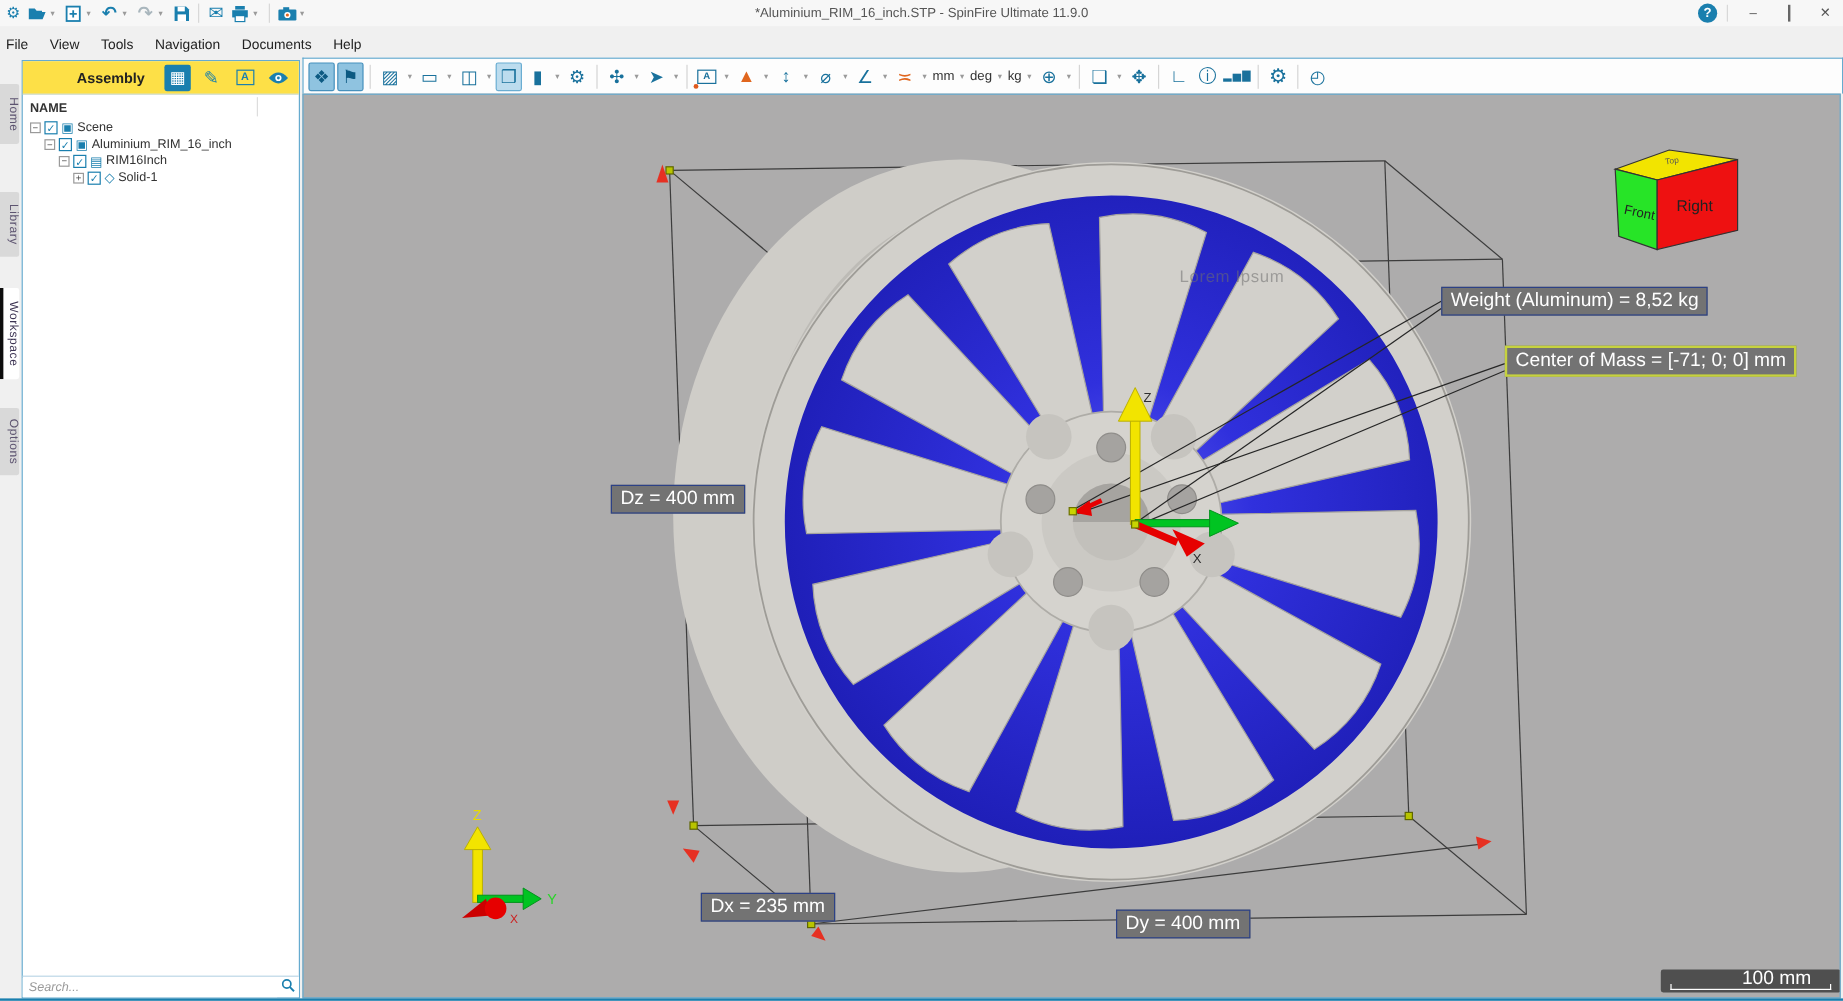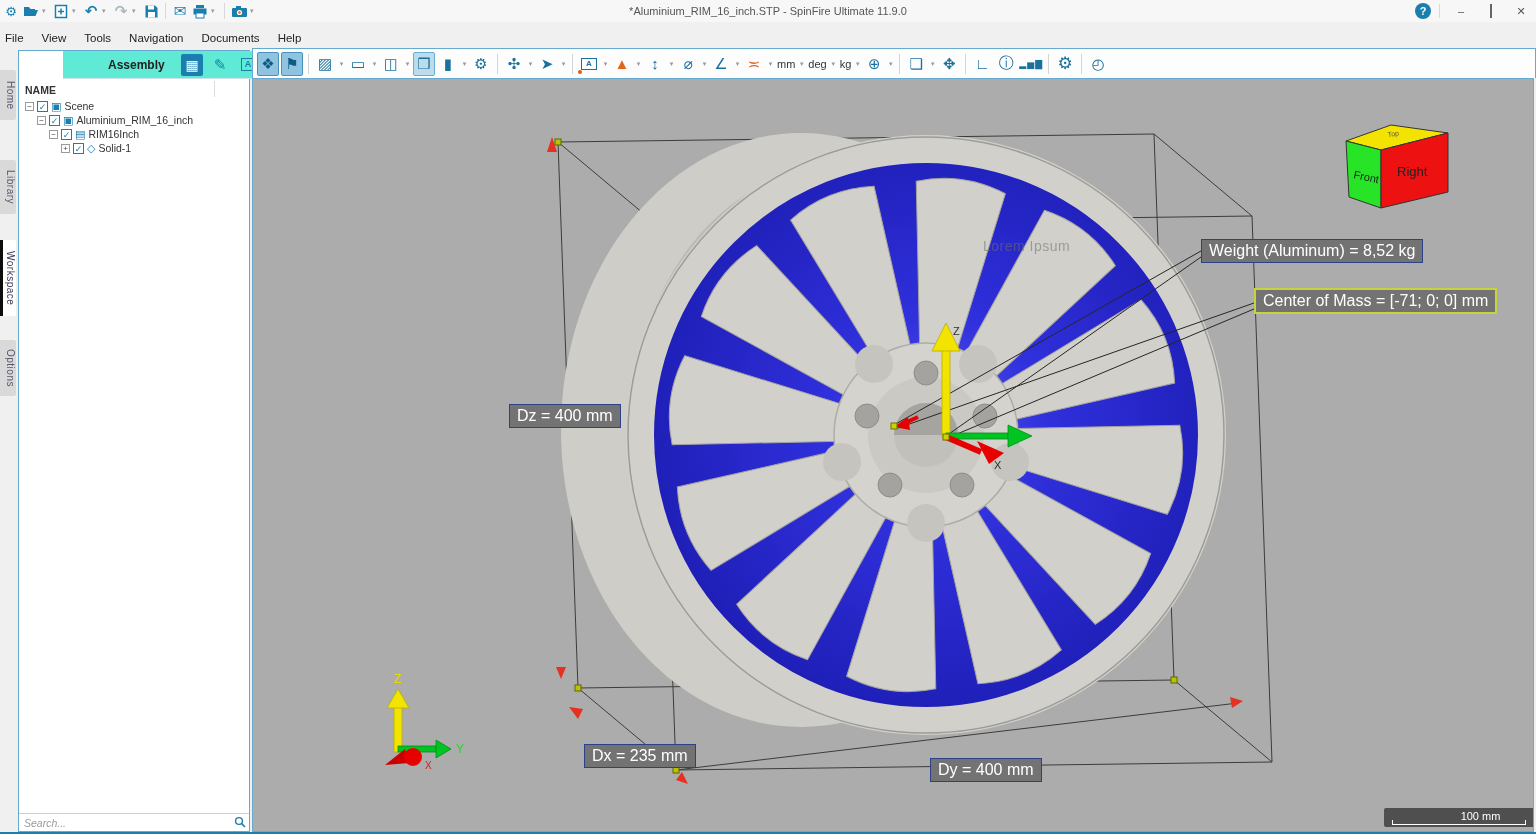--- a/index.html
+++ b/index.html
@@ -26,22 +26,22 @@
   .menu-item { font-size:11.5px; color:#222; }
   
   #vtabs { position:absolute; left:0; top:44px; width:18px; height:790px; background:#f0f0f0; }
   .vtab { position:absolute; left:0; width:16px; background:#d9d9d9; color:#5d5470;
     writing-mode:vertical-rl; font-size:10px; text-align:center; letter-spacing:.5px;
     border-radius:0 2px 2px 0; }
   .vtab.active { background:#fff; border-left:3px solid #0d0d0d; color:#3e3554; }
   
   #panel { position:absolute; left:18px; top:50px; width:232px; height:782px;
     background:#fff; border:1px solid #66abcf; }
-  #panel-header { position:absolute; left:0; top:0; width:100%; height:28px; background:#5eead4;
-    border-bottom:1px solid #cfe2ec; display:flex; align-items:center;margin-left:44px; }
+  #panel-header { position:absolute; left:0; top:0; width:100%; height:28px; background:#fde047;
+    border-bottom:1px solid #cfe2ec; display:flex; align-items:center; }
   #panel-title { font-size:12px; font-weight:bold; color:#222; margin-left:45px; flex:0 0 auto; }
   #panel-icons { margin-left:auto; display:flex; align-items:center; gap:6px; padding-right:6px; }
   .ph-icon { width:22px; height:22px; display:flex; align-items:center; justify-content:center;
     font-size:15px; color:#1a7fae; }
   .ph-icon.active { background:#1a7fae; color:#fff; border-radius:2px; font-size:14px; }
   .aboard { width:15px; height:13px; border:1.5px solid #1a7fae; font-size:9px; font-weight:bold;
     color:#1a7fae; text-align:center; line-height:11px; }
   #name-header { position:absolute; left:6px; top:33px; font-size:10.5px; font-weight:bold; color:#333; }
   #col-sep { position:absolute; left:195px; top:30px; width:1px; height:16px; background:#ddd; }
   #tree { position:absolute; left:0; top:48px; width:100%; }
@@ -72,24 +72,24 @@
   .callout-icon::after { content:""; position:absolute; left:-4px; bottom:-5px; width:4px; height:4px;
     background:#e05a1e; border-radius:50%; }
   .orange { color:#e0661e; }
   
   #viewport { position:absolute; left:252px; top:78px; width:1282px; height:754px;
     background:#adacac; border:1px solid #66abcf; overflow:hidden; }
   #scene-svg { position:absolute; left:0; top:0; }
   .dim-label { position:absolute; background:#737373; border:1px solid #2c4186; color:#fff;
     font-size:16px; padding:2px 7px; white-space:nowrap; }
   .dim-label.selected { border:2px solid #c6d23e; }
-  #watermark { position:absolute; left:730px; top:159px; font-size:14px; color:#6f6f6f;
+  #watermark { position:absolute; left:730px; top:143px; font-size:14px; color:#6f6f6f;
     opacity:.55; letter-spacing:.5px; }
   #scalebar { position:absolute; left:1131px; top:729px; width:150px; height:19px; background:#4f4f4f;
-    border-radius:2px; color:#fff; font-size:11px; text-align:center; line-height:16px;padding-left:43px; }
+    border-radius:2px; color:#fff; font-size:16px; text-align:center; line-height:16px;padding-left:43px; }
   #scalebar .bracket { position:absolute; left:8px; right:8px; bottom:2px; height:5px;
     border-left:1px solid #fff; border-right:1px solid #fff; border-bottom:1px solid #fff; }
   
   #frame-bottom { position:absolute; left:0; bottom:0; width:1536px; height:2px; background:#1a7fae; }
 </style>
 </head>
 <body>
 
 <div id="titlebar">
   <div id="qat">

